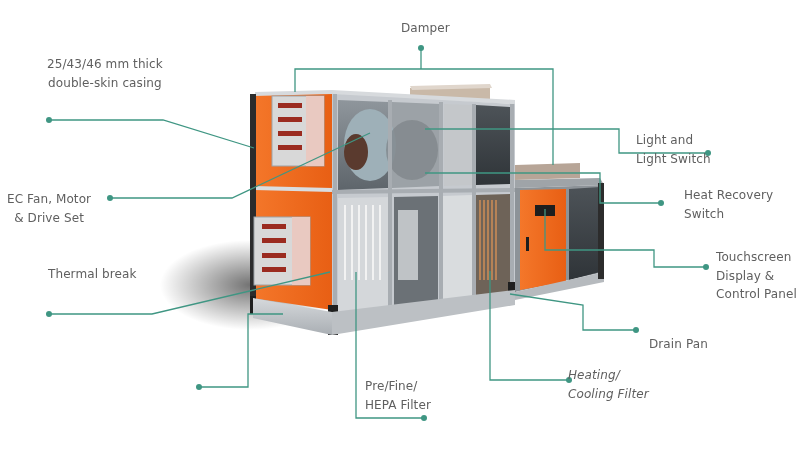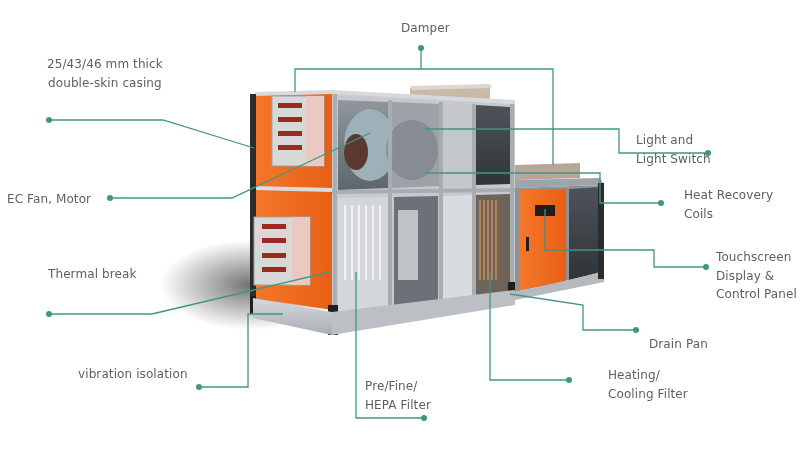--- a/index.html
+++ b/index.html
@@ -182,46 +182,46 @@
   <span>double-skin casing</span>
 </div>
 
 <div class="label" style="left:636px; top:111px;margin-top:20px;">
   <span>Light and</span>
   <span>Light Switch</span>
 </div>
 
 <div class="label" style="left:7px; top:190px;text-align:center;">
   <span>EC Fan, Motor</span>
+  <span>&amp; Drive Set</span>
 </div>
 
 <div class="label" style="left:656px; top:186px;margin-left:28px;">
   <span>Heat Recovery</span>
-  <span>Coils</span>
+  <span>Switch</span>
 </div>
 
 <div class="label" style="left:716px; top:248px;">
   <span>Touchscreen</span>
   <span>Display &amp;</span>
   <span>Control Panel</span>
 </div>
 
 <div class="label" style="left:48px; top:265px;text-align:right;">
   <span>Thermal break</span>
 </div>
 
 <div class="label" style="left:649px; top:335px;">
   <span>Drain Pan</span>
 </div>
 
 <div class="label" style="left:78px; top:365px;">
-  <span>vibration isolation</span>
 </div>
 
 <div class="label" style="left:365px; top:377px;">
   <span>Pre/Fine/</span>
   <span>HEPA Filter</span>
 </div>
 
-<div class="label" style="left:608px; top:366px;">
+<div class="label" style="left:568px; top:366px;font-style:italic;">
   <span>Heating/</span>
   <span>Cooling Filter</span>
 </div>
 
 </body></html>

